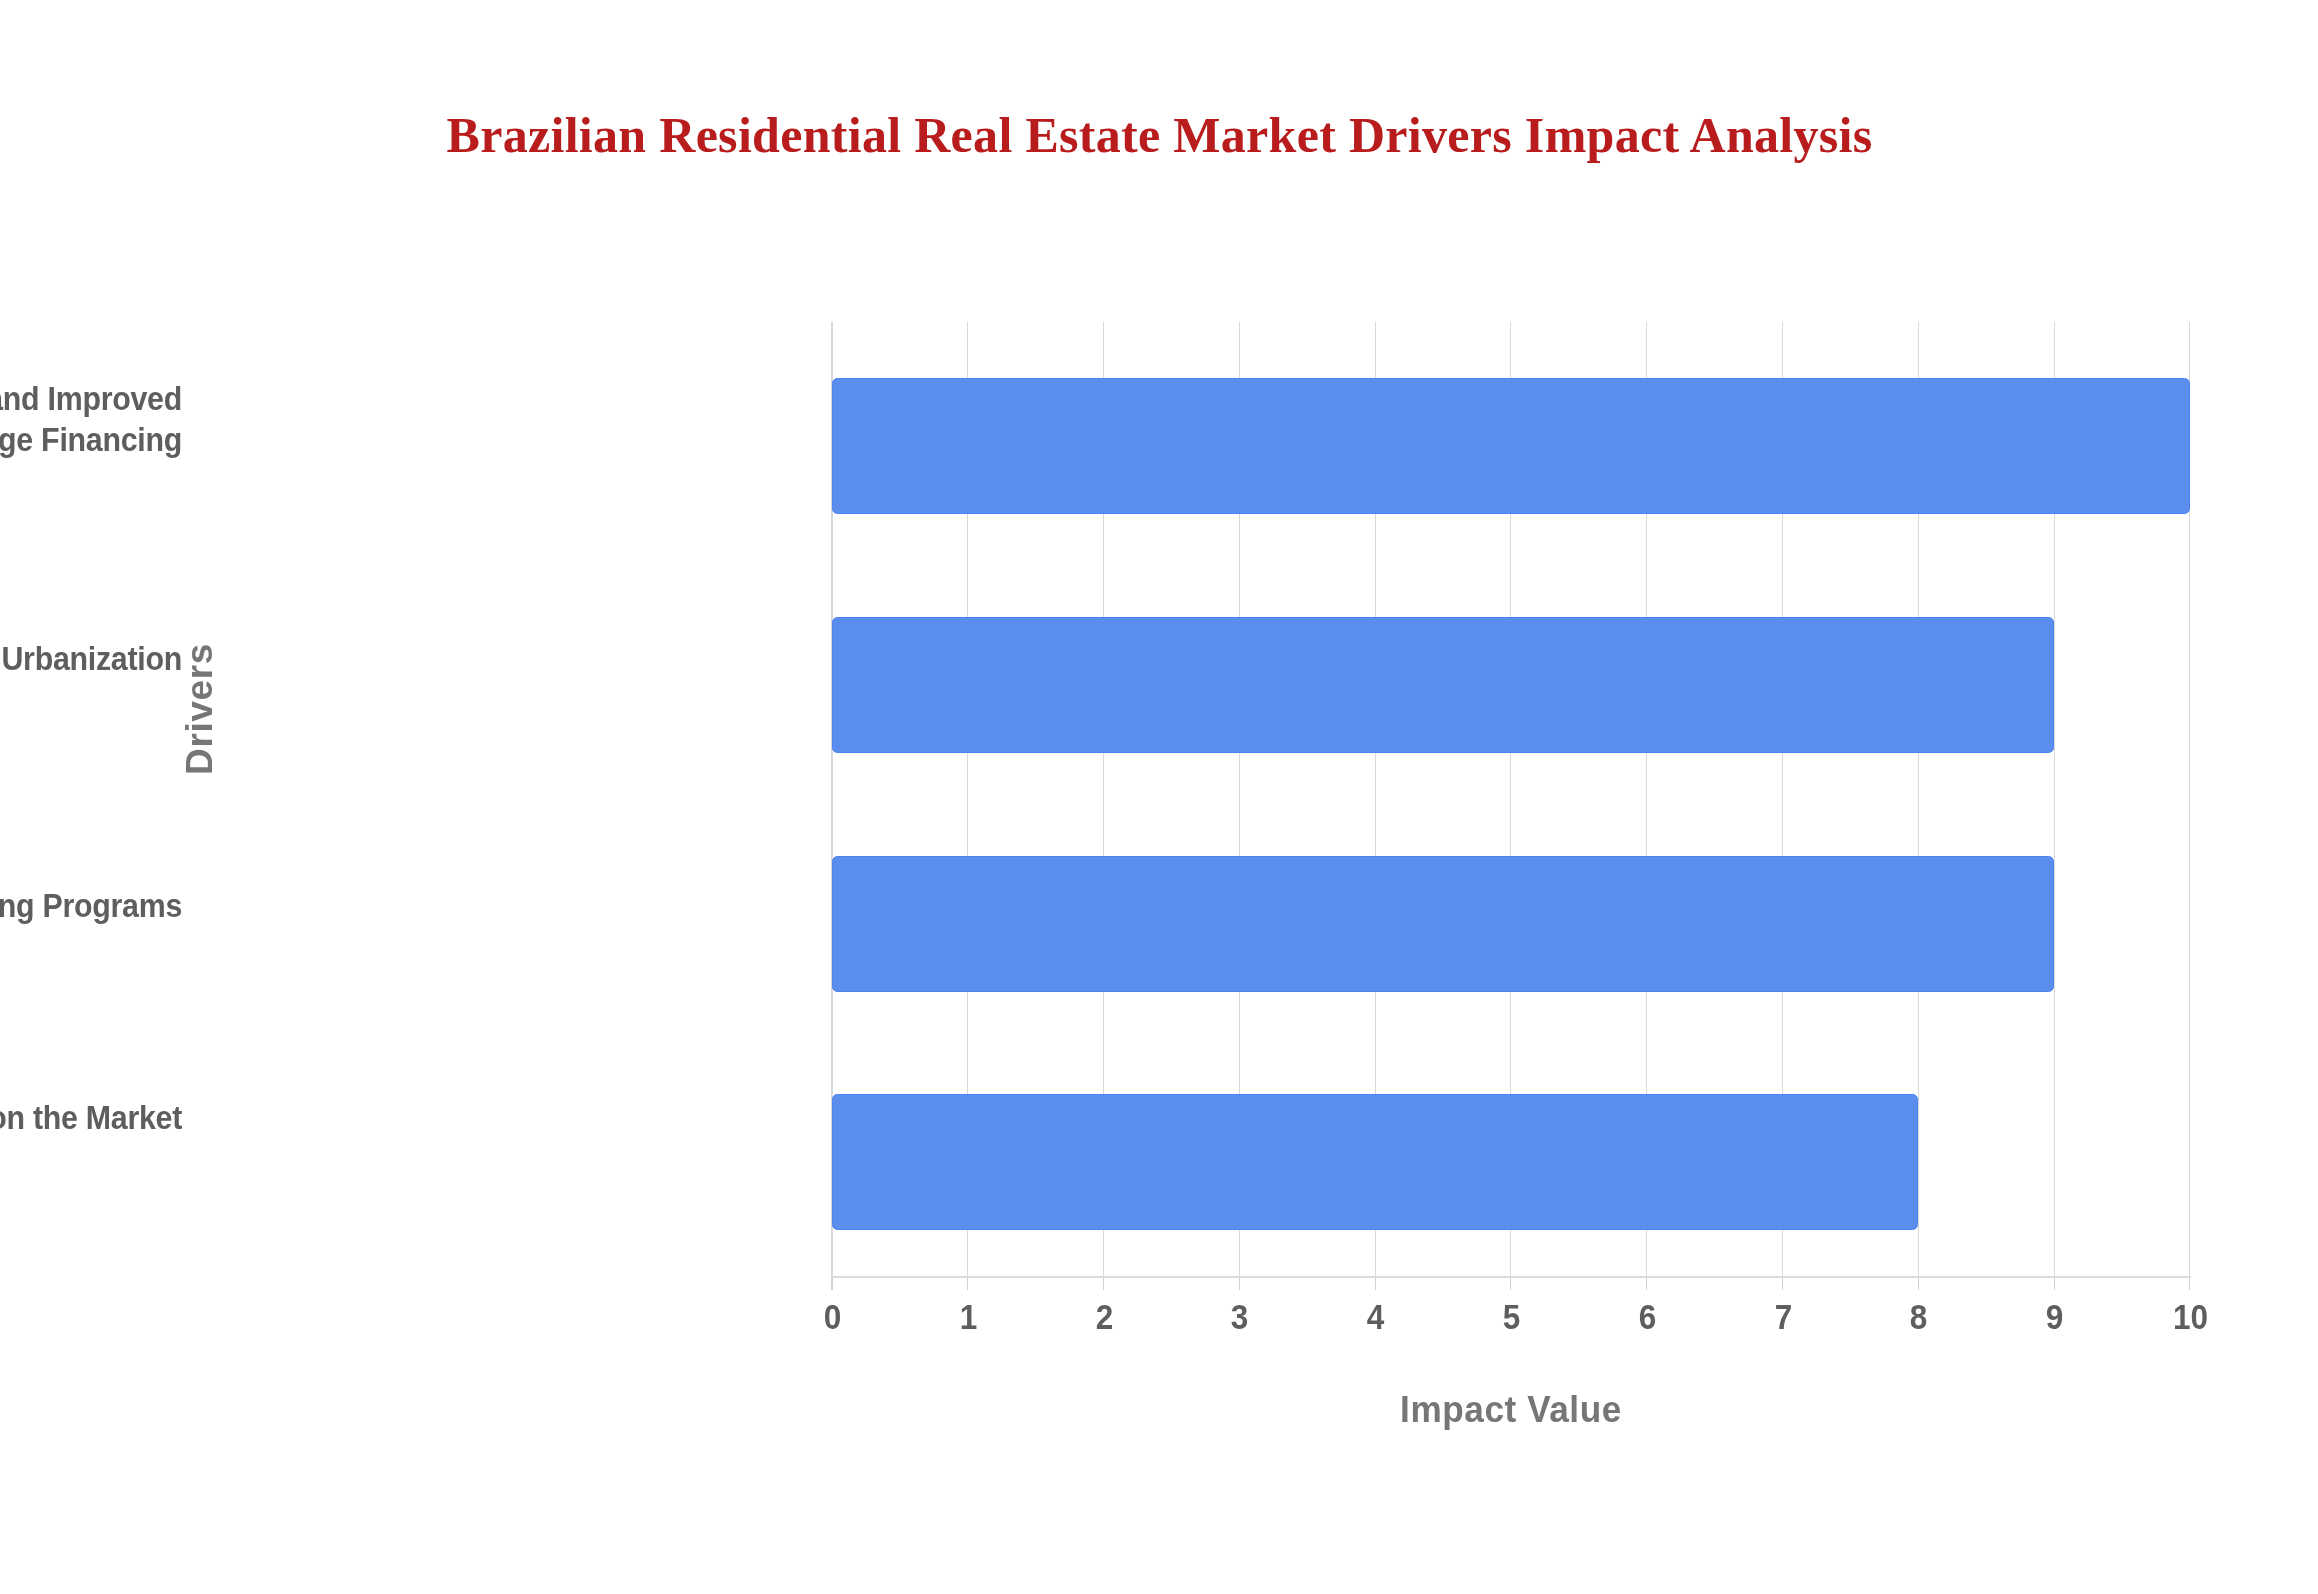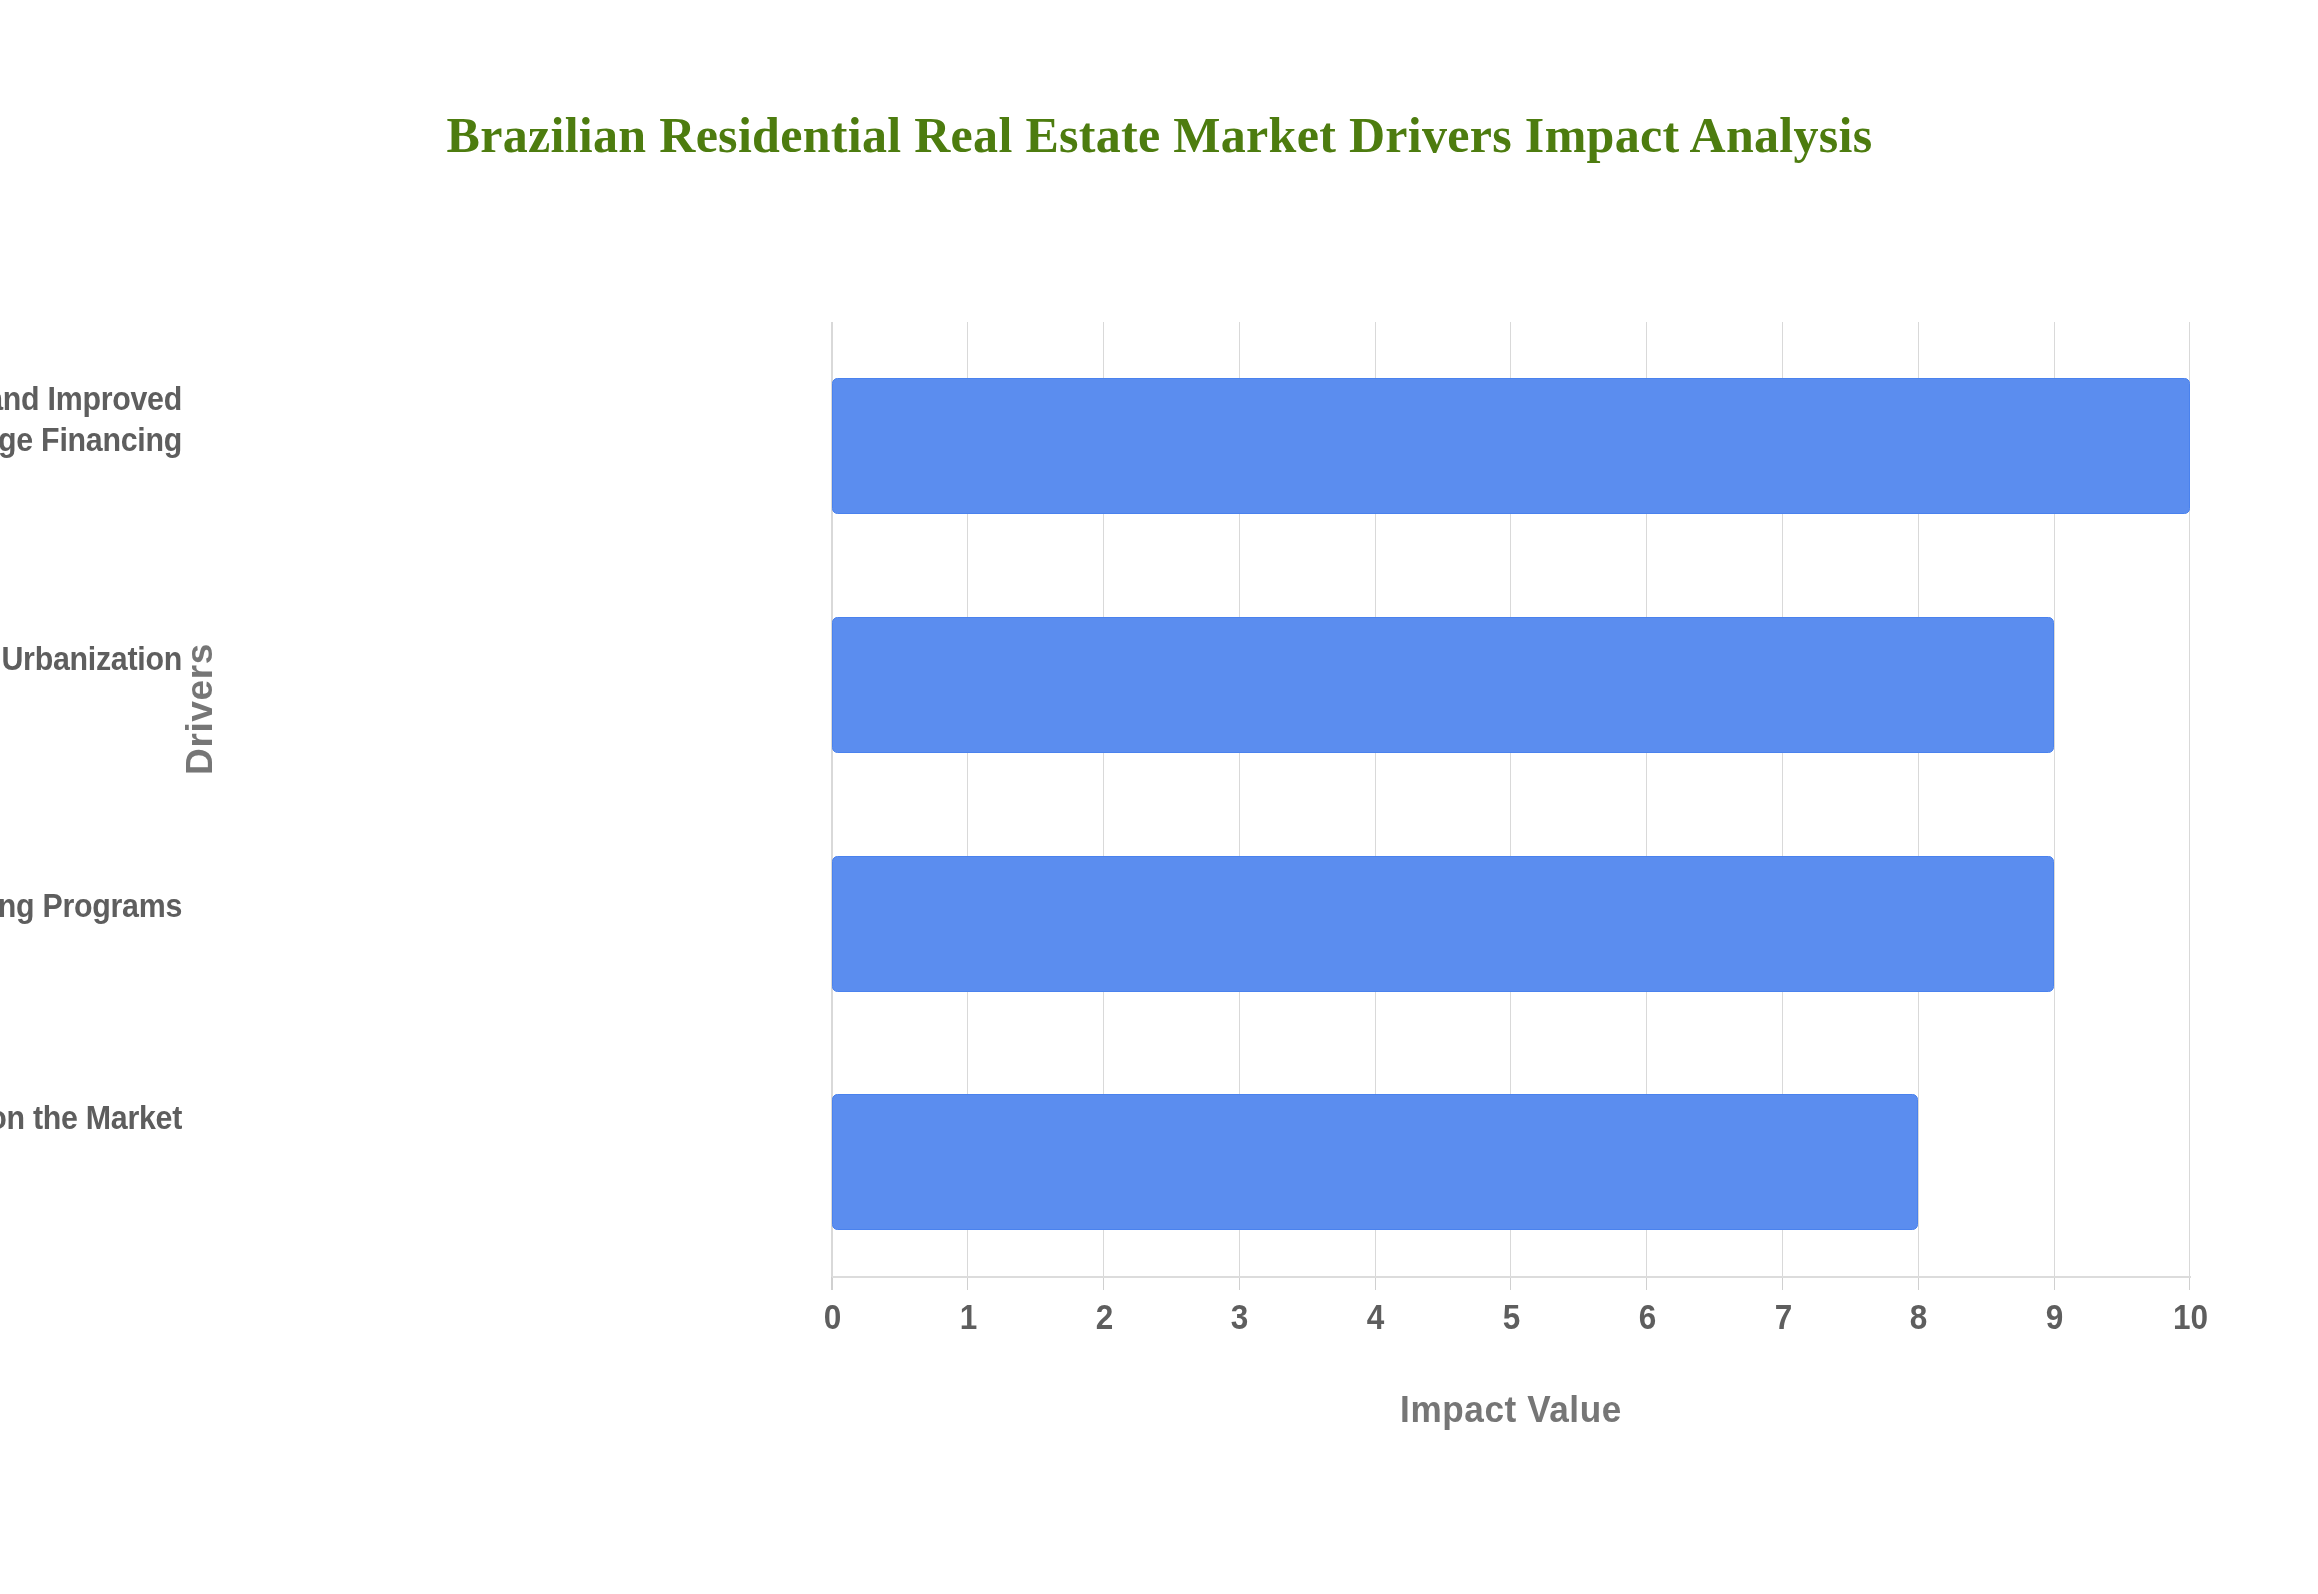--- a/index.html
+++ b/index.html
@@ -20,21 +20,21 @@
   #chart-title {
     position: absolute;
     left: 0;
     top: 106px;
     width: 2319px;
     text-align: center;
     font-family: "Liberation Serif", serif;
     font-weight: bold;
     font-size: 50px;
     letter-spacing: 0.3px;
-    color: #4d7c0f;
+    color: #b91c1c;
     white-space: nowrap;
   }
 
   
   #plot-area {
     position: absolute;
     left: 832px;
     top: 322px;
     width: 1358px;
     height: 955px;

